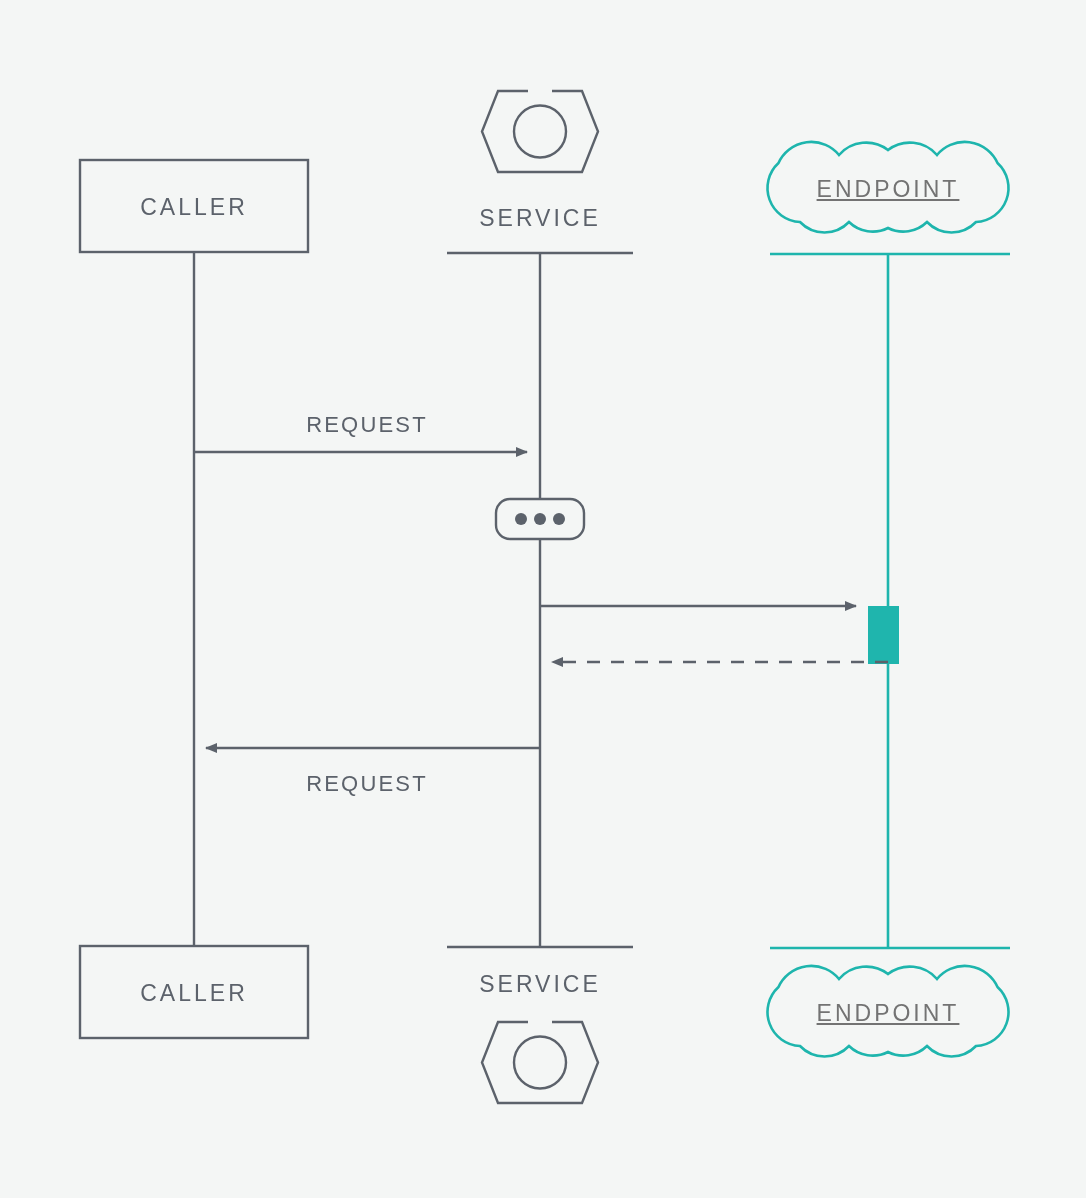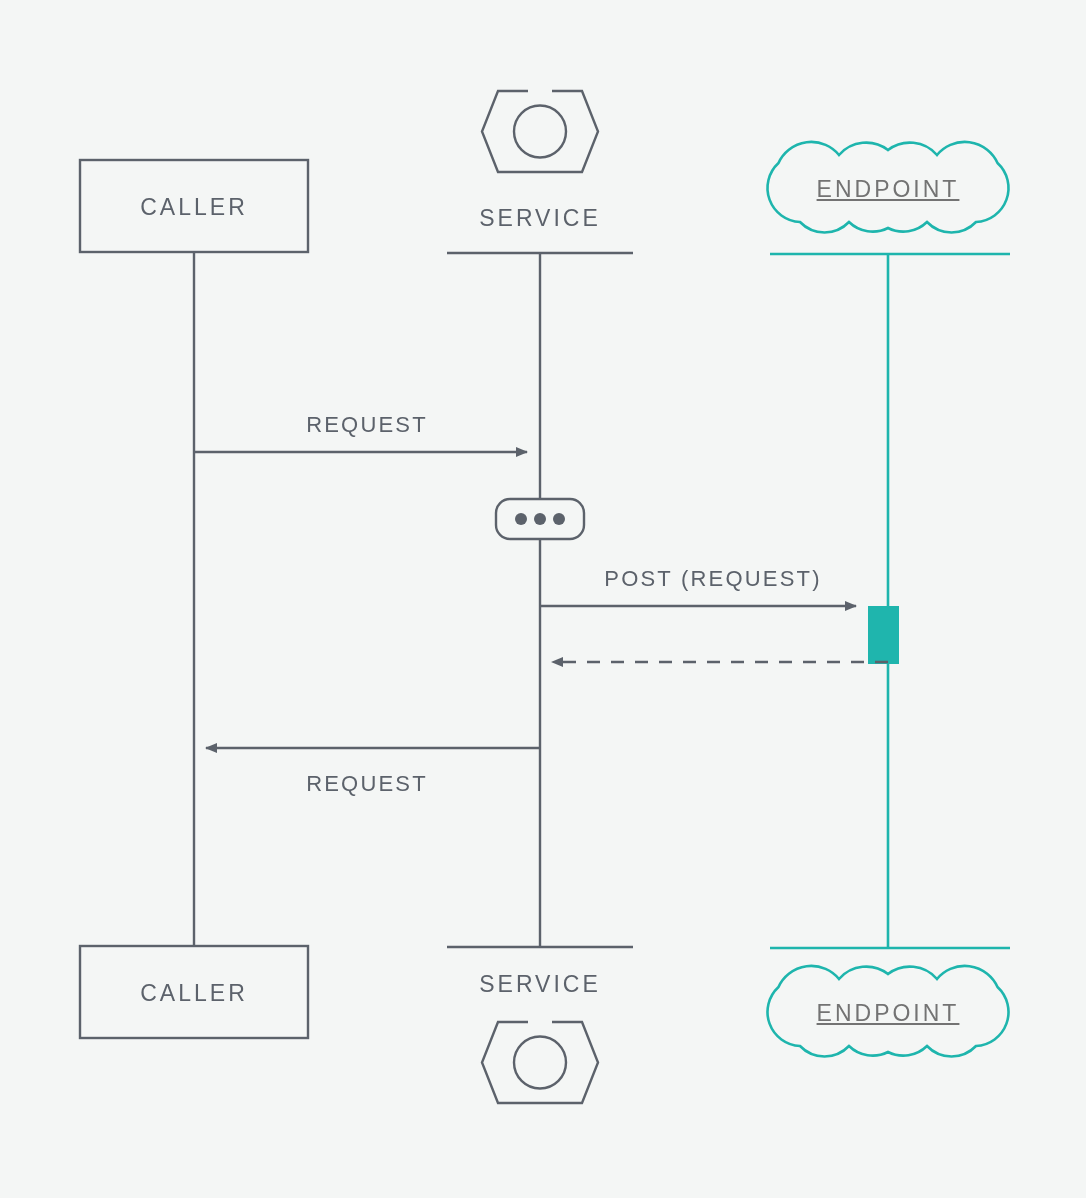--- a/index.html
+++ b/index.html
@@ -142,21 +142,20 @@
   </svg>
 
   <div class="lbl lbl-participant center" style="left:194px; top:194px;">CALLER</div>
 
   <div class="lbl lbl-participant center" style="left:540px; top:205px;">SERVICE</div>
 
   <div class="lbl lbl-participant lbl-teal center" style="left:888px; top:176px;">ENDPOINT</div>
 
   <div class="lbl lbl-msg center" style="left:367px; top:412px;">REQUEST</div>
 
-  <div class="lbl lbl-msg center" style="left:713px; top:566px;">POST (REQUEST)</div>
 
   <div class="lbl lbl-msg center" style="left:367px; top:771px;">REQUEST</div>
 
   <div class="lbl lbl-participant center" style="left:194px; top:980px;">CALLER</div>
 
   <div class="lbl lbl-participant center" style="left:540px; top:971px;">SERVICE</div>
 
   <div class="lbl lbl-participant lbl-teal center" style="left:888px; top:1000px;">ENDPOINT</div>
 
 </div>

